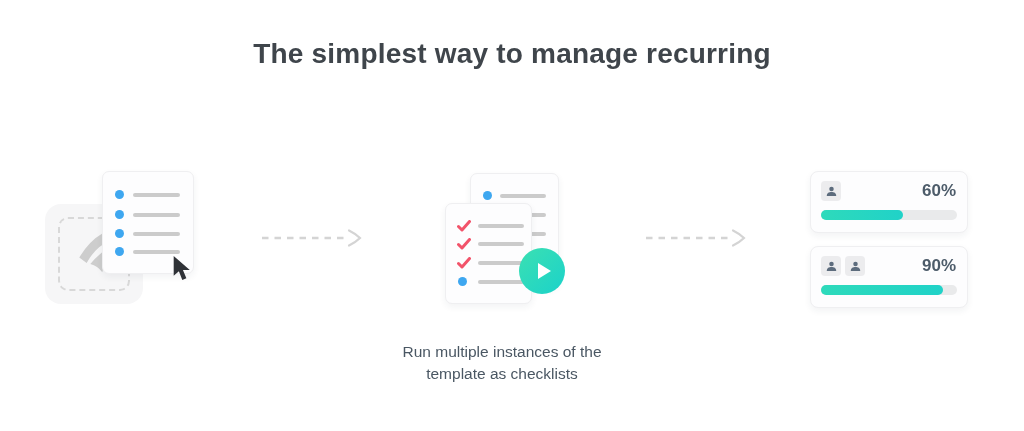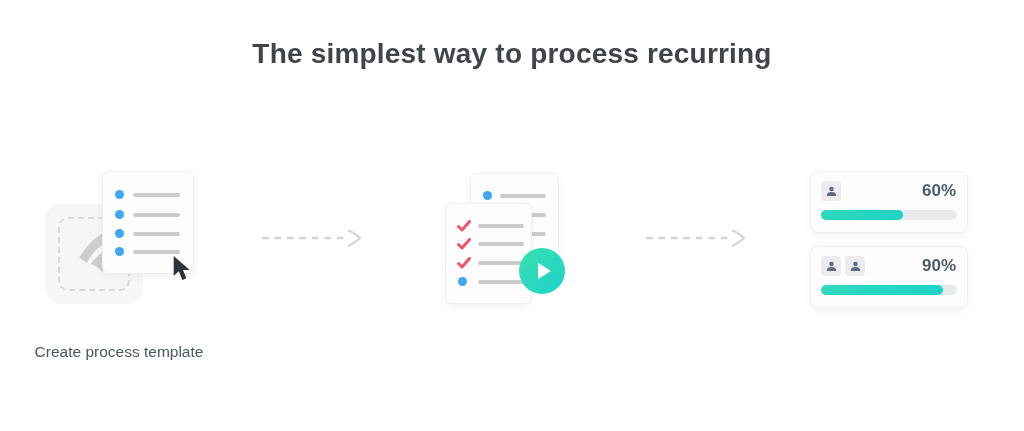--- a/index.html
+++ b/index.html
@@ -68,21 +68,21 @@
     font-size:15.5px;line-height:22px;color:#4a5763;
   }
   .cap1{left:9px;} .cap2{left:392px;} .cap3{left:777px;}
 </style>
 </head>
 <body>
 
 <div class="stage">
 
   <div class="hero-title">
-    <div>The simplest way to process recurring</div>
+    <div>The simplest way to manage recurring</div>
   </div>
 
   <div class="back-square">
     <div class="dashed-box">
       <div class="logo-wrap">
         <svg width="38" height="46" viewBox="0 0 40 50">
           <path d="M4 31 Q15 13 29 5 L35 14 Q22 19 12 37 Z" fill="#cdcdcd"></path>
           <path d="M16 38 Q26 26 36 21 L29 47 Q24 40 16 38 Z" fill="#cdcdcd"></path>
         </svg>
       </div>
@@ -198,17 +198,18 @@
         <circle cx="8" cy="4.8" r="2.8" fill="#5d6c7d"></circle>
         <path d="M2.2 13.6 C2.2 9.9 4.8 8.7 8 8.7 C11.2 8.7 13.8 9.9 13.8 13.6 Z" fill="#5d6c7d"></path>
       </svg>
     </div>
     <div class="percent">90%</div>
     <div class="bar">
       <div class="bar-fill" style="width:90%"></div>
     </div>
   </div>
 
-  <div class="caption cap1">
-    <div>Create process template</div>
+  <div class="caption cap2">
+    <div>Run multiple instances of the</div>
+    <div>template as checklists</div>
   </div>
 
 </div>
 
 </body></html>

